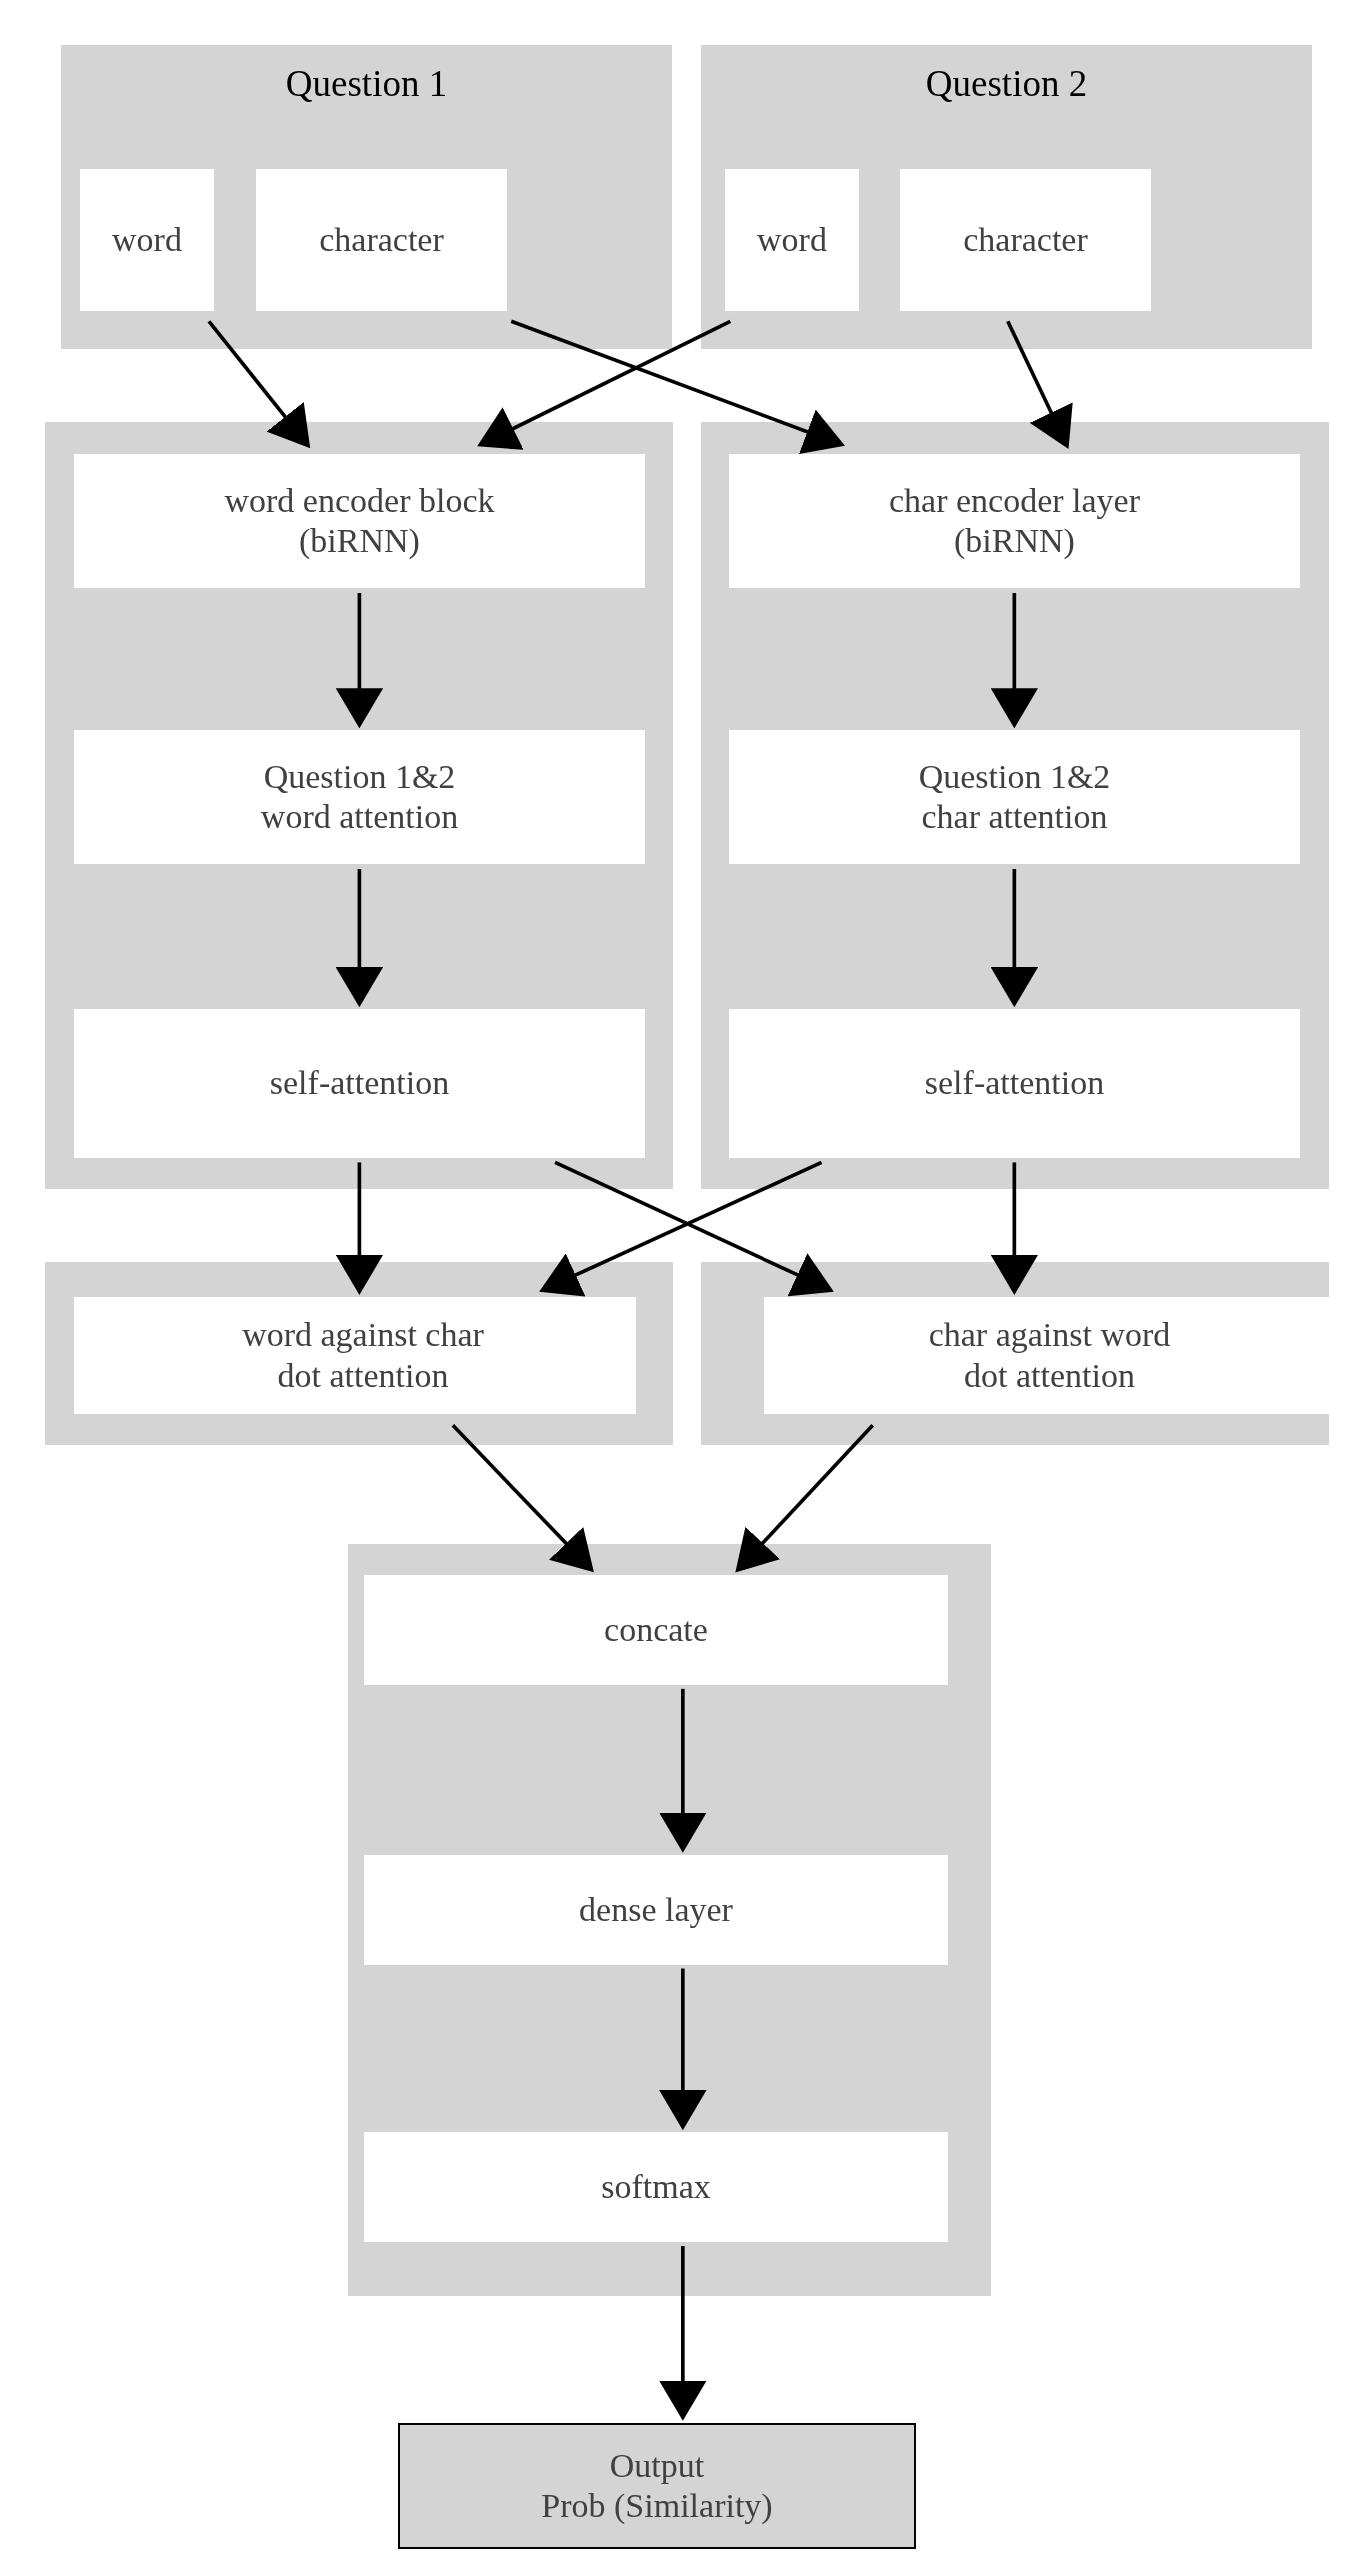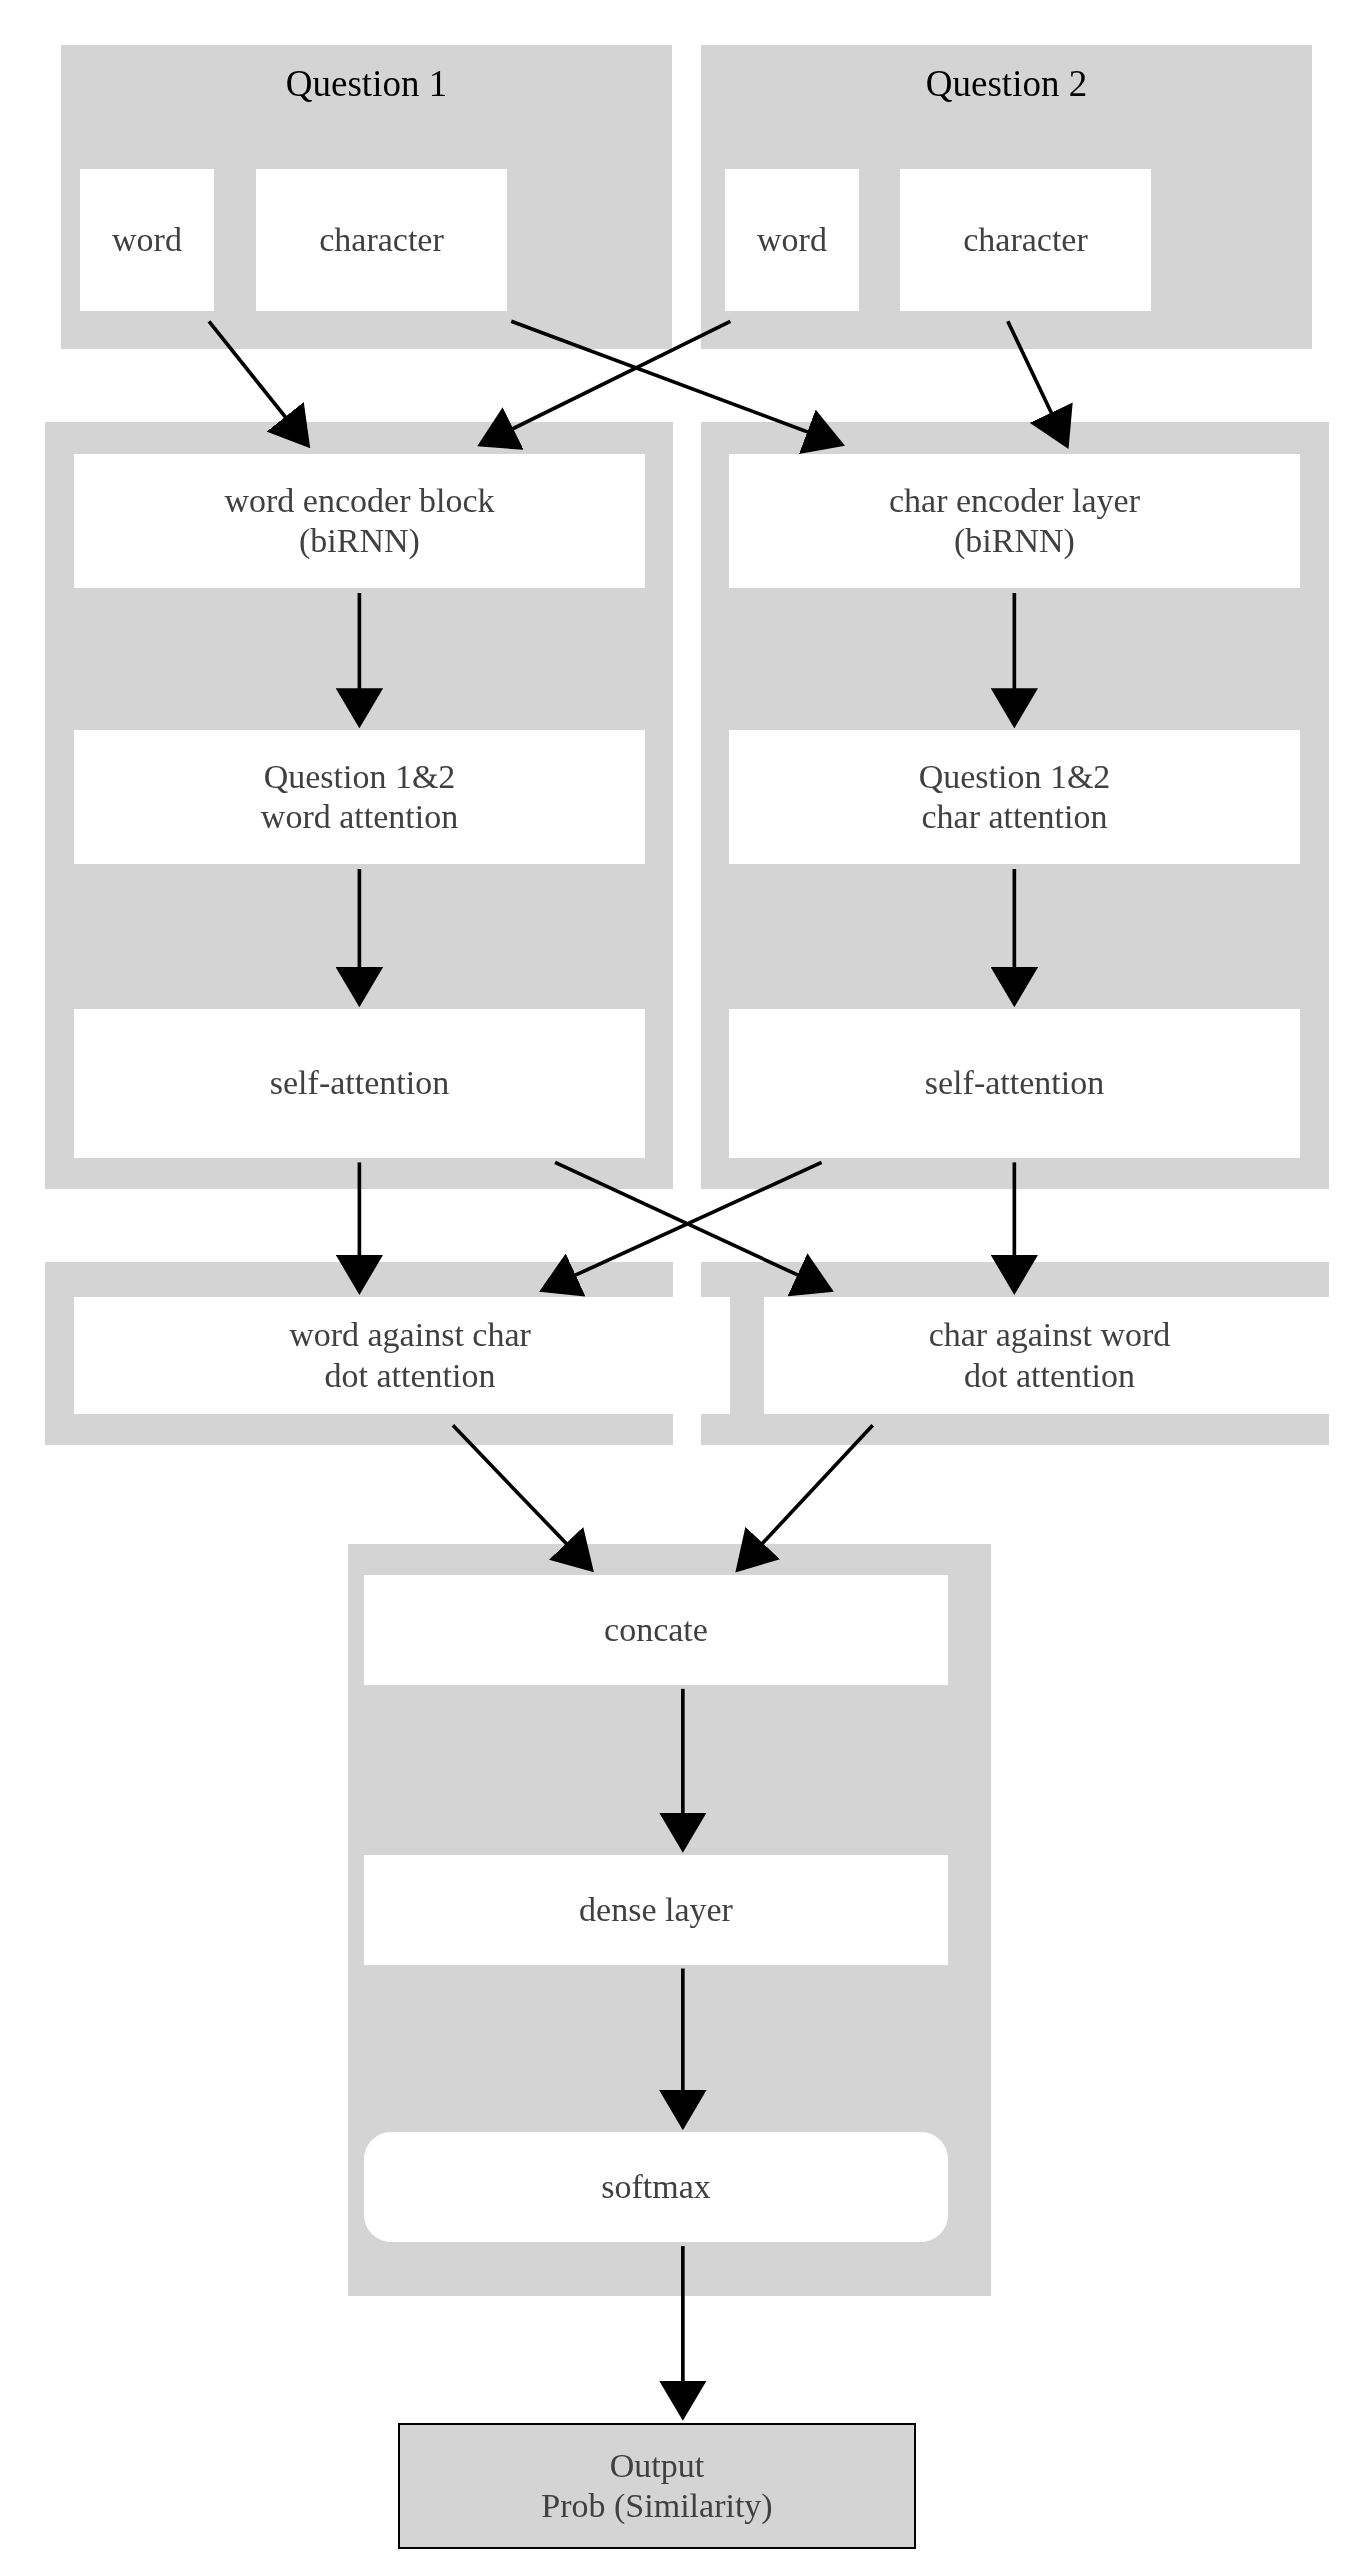--- a/index.html
+++ b/index.html
@@ -83,30 +83,30 @@
 word attention</div>
   <div class="node" style="left:729px; top:730px; width:571px; height:134px;">Question 1&amp;2
 char attention</div>
 
   <div class="node" style="left:74px; top:1009px; width:571px; height:149px;">self-attention</div>
   <div class="node" style="left:729px; top:1009px; width:571px; height:149px;">self-attention</div>
 
   <div class="group" style="left:45px; top:1262px; width:628px; height:183px;"></div>
   <div class="group" style="left:701px; top:1262px; width:628px; height:183px;"></div>
 
-  <div class="node" style="left:74px; top:1297px; width:656px; height:117px;padding-left:16px;">word against char
+  <div class="node" style="left:74px; top:1297px; width:562px; height:117px;padding-left:16px;">word against char
 dot attention</div>
   <div class="node" style="left:764px; top:1297px; width:571px; height:117px;">char against word
 dot attention</div>
 
   <div class="group" style="left:348px; top:1544px; width:643px; height:752px;"></div>
 
   <div class="node" style="left:364px; top:1575px; width:584px; height:110px;">concate</div>
   <div class="node" style="left:364px; top:1855px; width:584px; height:110px;">dense layer</div>
-  <div class="node" style="left:364px; top:2132px; width:584px; height:110px;border-radius:27px;">softmax</div>
+  <div class="node" style="left:364px; top:2132px; width:584px; height:110px;">softmax</div>
 
   <div class="node output-node" style="left:398px; top:2423px; width:518px; height:126px;">Output
 Prob (Similarity)</div>
 
   <svg class="edges" viewBox="0 0 1880 3528" xmlns="http://www.w3.org/2000/svg">
     <defs>
       <marker id="ah" markerWidth="11" markerHeight="13" refX="9.5" refY="6.5" orient="auto" markerUnits="strokeWidth">
         <path d="M0,0 L11,6.5 L0,13 z" fill="#000000"></path>
       </marker>
     </defs>

